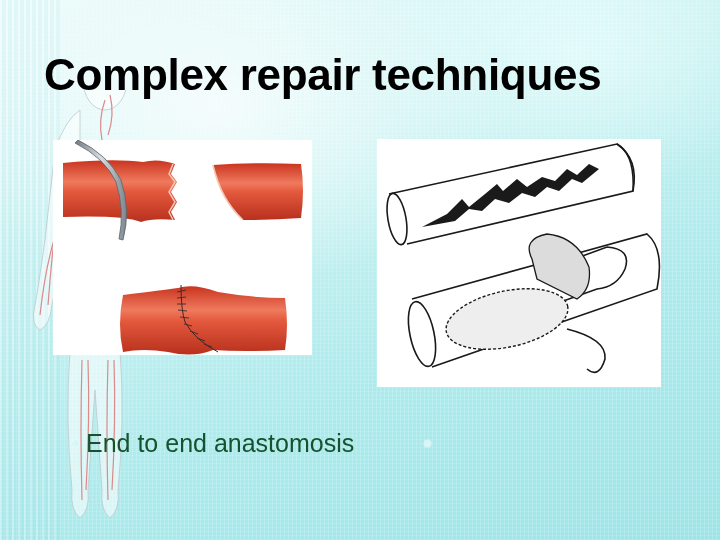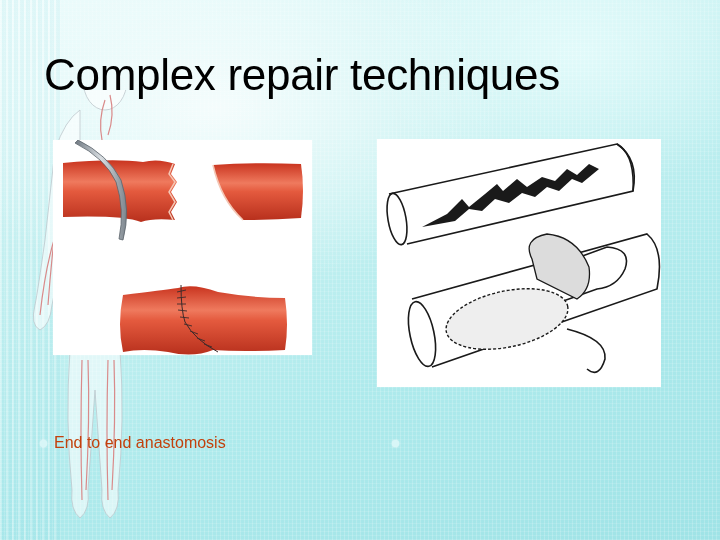--- a/index.html
+++ b/index.html
@@ -23,29 +23,29 @@
       position: absolute; left: 0; top: 0; width: 60px; height: 540px;
       background: repeating-linear-gradient(90deg, rgba(255,255,255,0.35) 0 2px, rgba(120,210,220,0.15) 2px 6px);
       opacity: 0.7;
     }
     .body-figure {
       position: absolute; left: 10px; top: 90px; width: 140px; height: 440px;
     }
     .slide-title {
       position: absolute; left: 44px; top: 50px;
       font-size: 44px; color: #000; letter-spacing: -0.3px;
-      font-weight: normal;
+      font-weight: bold;
     }
     .picture {
       position: absolute; background: #fff; overflow: hidden;
     }
     .pic-left { left: 53px; top: 140px; width: 259px; height: 215px; }
     .pic-right { left: 377px; top: 139px; width: 284px; height: 248px; }
     .bullet {
-      position: absolute; font-size: 16px; color: #c2410c; line-height: 28px;
+      position: absolute; font-size: 25px; color: #14532d; line-height: 28px; margin-left: 32px;
     }
     .bullet .dot {
       position: absolute; left: -14px; top: 11px; width: 7px; height: 7px;
       border-radius: 50%; background: #d8f6f7;
       box-shadow: 0 0 2px rgba(255,255,255,0.9);
     }
     .bullet-1 { left: 54px; top: 429px; }
     .bullet-2 { left: 406px; top: 429px; width: 280px; }
   </style>
 </head>

